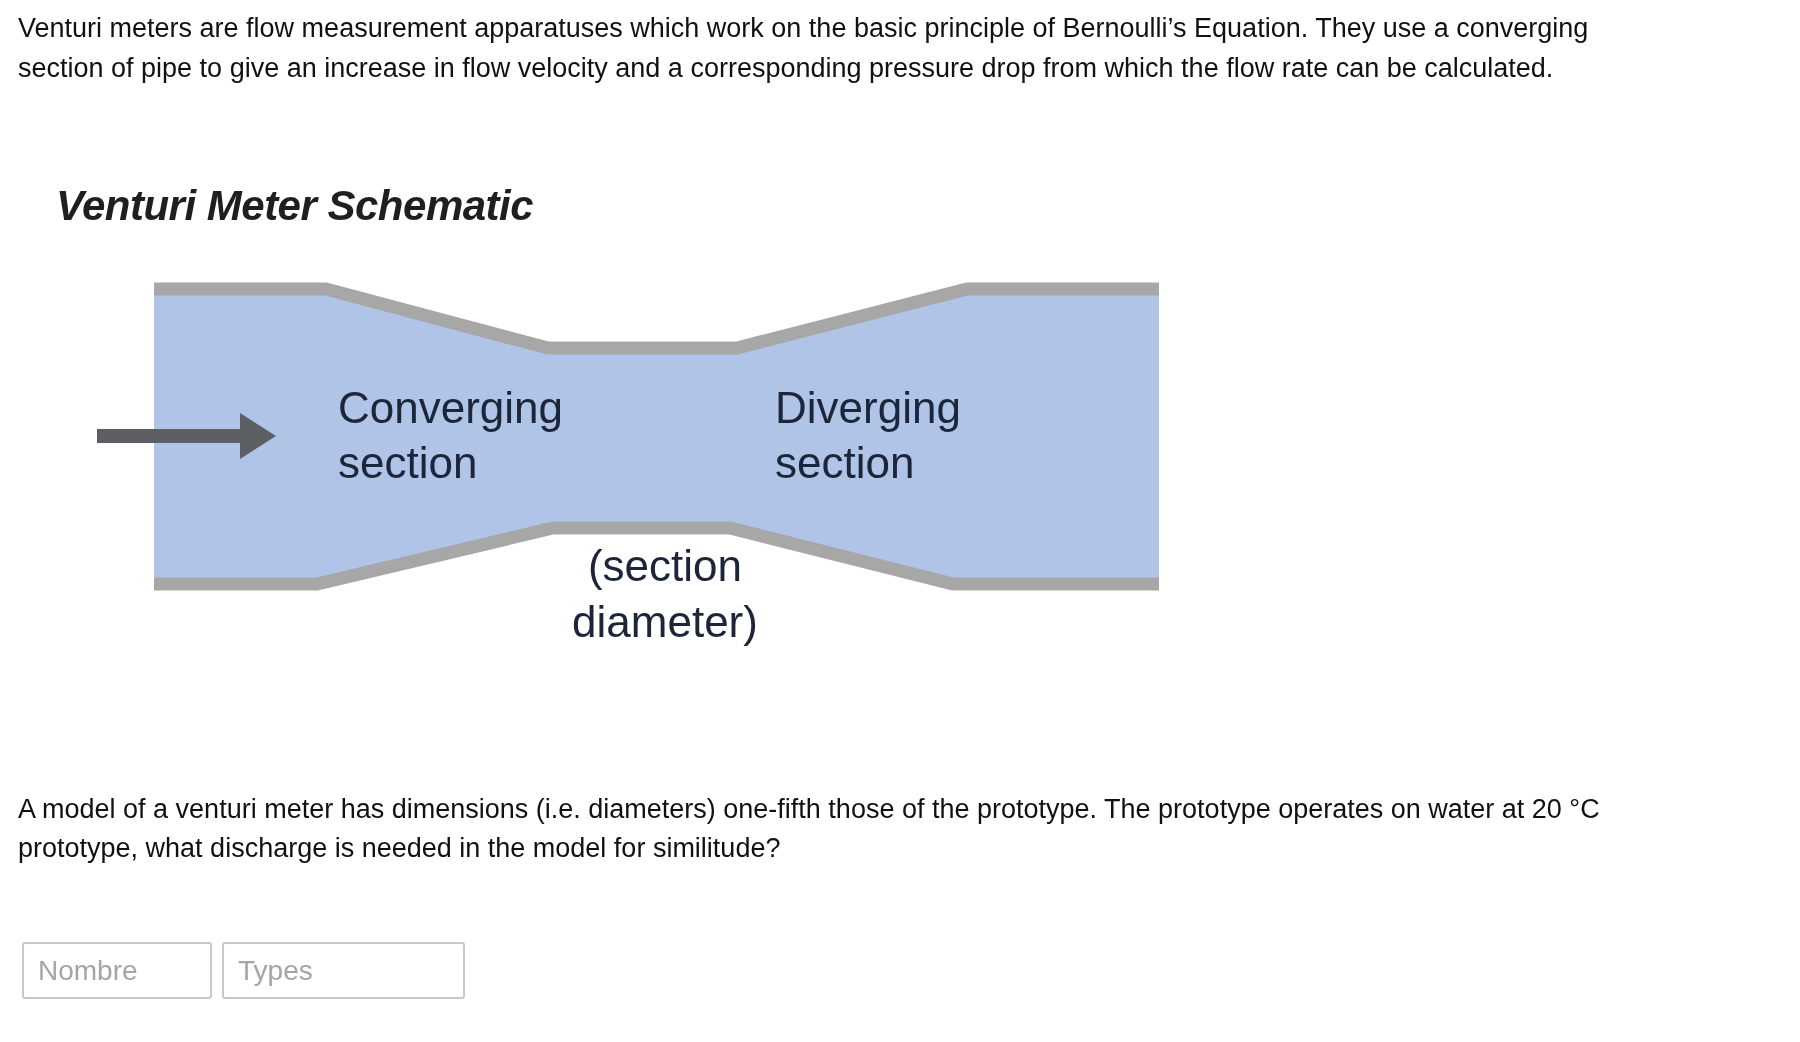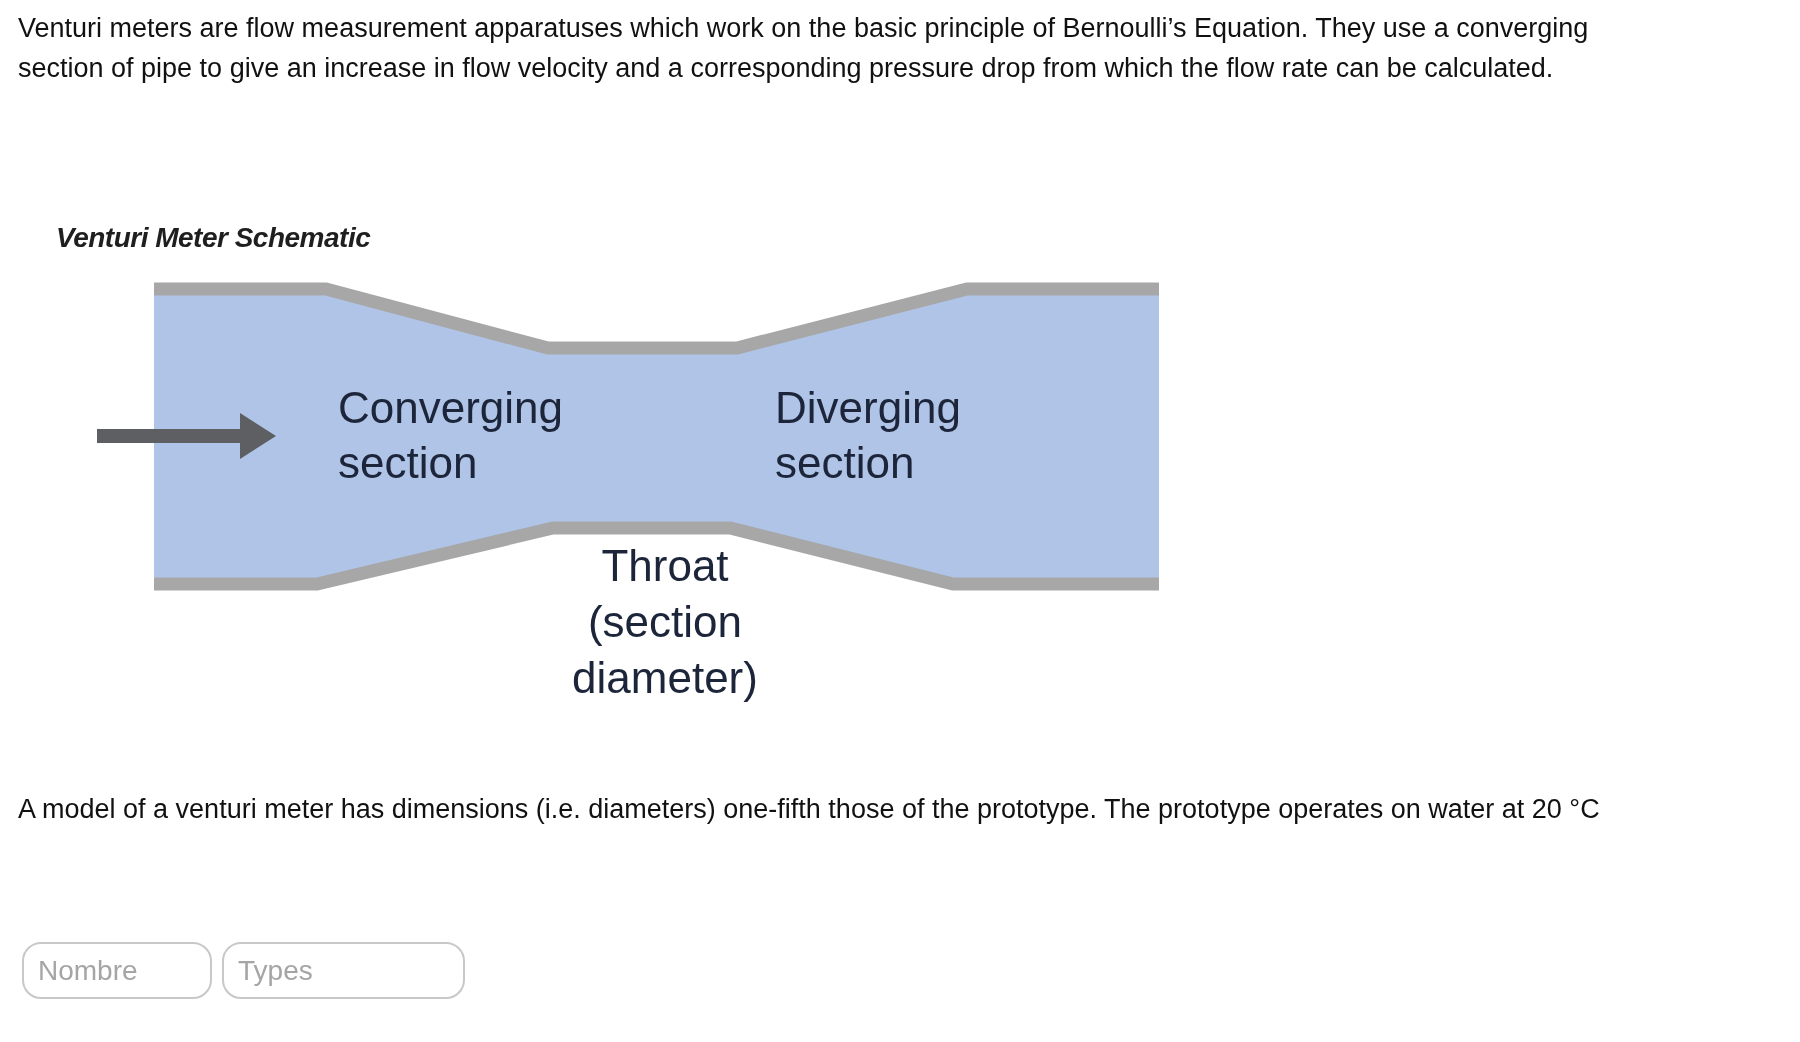--- a/index.html
+++ b/index.html
@@ -9,36 +9,36 @@
     font-family:"Liberation Sans", sans-serif;
     color:#111111;
   }
   .para{position:absolute;left:18px;font-size:27px;color:#111111;}
   .para .pline{white-space:nowrap;line-height:40px;}
   #intro{top:8px;}
   #question{top:790px;}
   #question .pline{line-height:39px;}
   .schematic-title{
     position:absolute;left:56px;top:182px;
-    font-size:28px;font-style:italic;font-weight:600;color:#1f1f1f;
-    white-space:nowrap;letter-spacing:-0.5px;margin-top:40px;
+    font-size:42px;font-style:italic;font-weight:600;color:#1f1f1f;
+    white-space:nowrap;letter-spacing:-0.5px;
   }
   #diagram-svg{position:absolute;left:0;top:0;}
   .dlabel{
     position:absolute;font-size:44px;color:#1c2539;
     font-weight:400;
   }
   .dlabel .dline{line-height:55px;white-space:nowrap;}
   #converging-label{left:338px;top:380px;}
   #diverging-label{left:775px;top:380px;}
   #throat-label{left:540px;top:538px;width:250px;text-align:center;}
   #throat-label .dline{line-height:56px;}
   .answer-input{
     position:absolute;top:942px;height:57px;box-sizing:border-box;
-    border:2px solid #c8c8c8;border-radius:19px;background:#ffffff;
+    border:2px solid #c8c8c8;border-radius:3px;background:#ffffff;
     font-family:"Liberation Sans", sans-serif;font-size:28px;color:#555;
     padding:8px 14px;outline:none;
   }
   .answer-input::placeholder{color:#a5a5a5;opacity:1;}
   #input-nombre{left:22px;width:190px;}
   #input-types{left:222px;width:243px;}
 </style>
 </head>
 <body>
 
@@ -67,23 +67,23 @@
   <div class="dline">Converging</div>
   <div class="dline">section</div>
 </div>
 
 <div id="diverging-label" class="dlabel">
   <div class="dline">Diverging</div>
   <div class="dline">section</div>
 </div>
 
 <div id="throat-label" class="dlabel">
-  <div class="dline">Throat</div>
   <div class="dline">(section</div>
   <div class="dline">diameter)</div>
 </div>
 
 <div id="question" class="para">
   <div class="pline">A model of a venturi meter has dimensions (i.e. diameters) one-fifth those of the prototype. The prototype operates on water at 20 °C</div>
+  <div class="pline">prototype, what discharge is needed in the model for similitude?</div>
 </div>
 
 <input id="input-nombre" class="answer-input" type="text" placeholder="Nombre" style="">
 <input id="input-types" class="answer-input" type="text" placeholder="Types" style="">
 
 </body></html>

